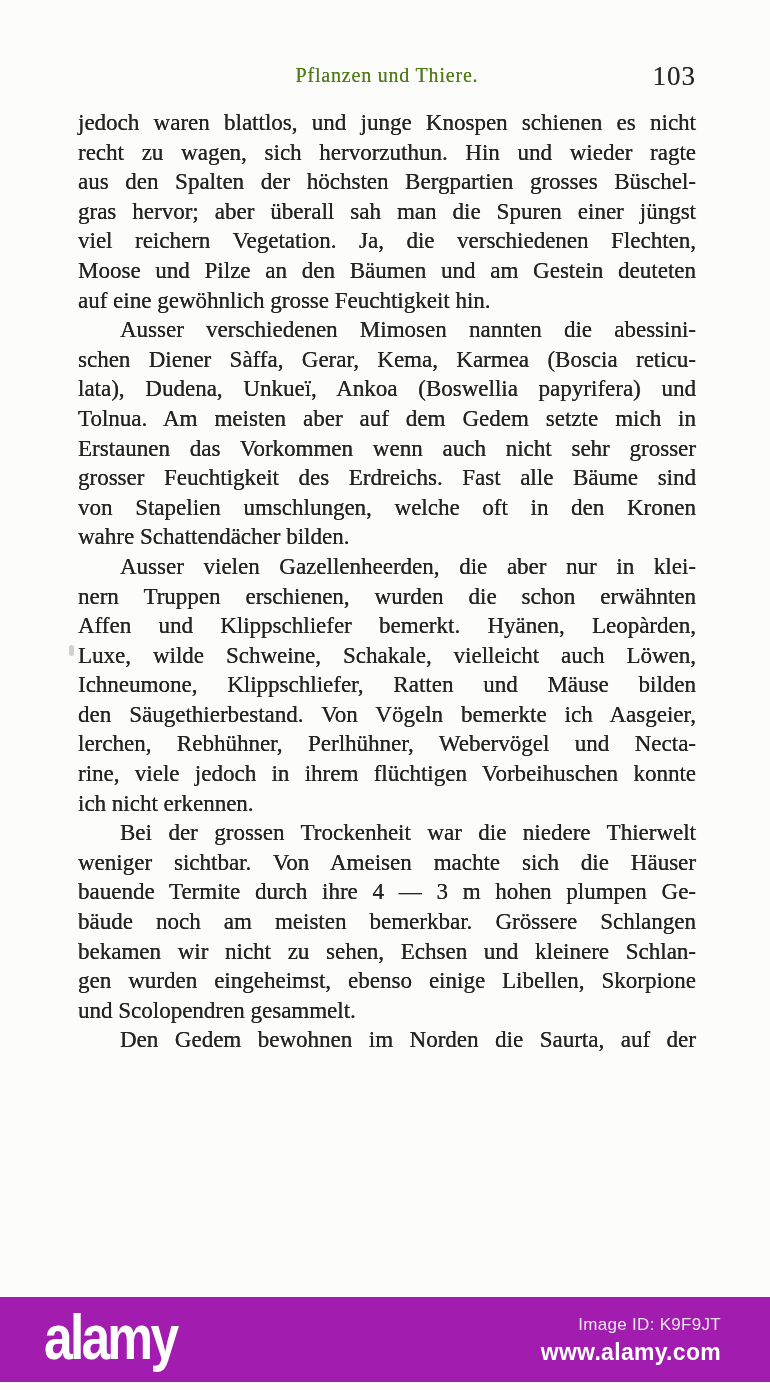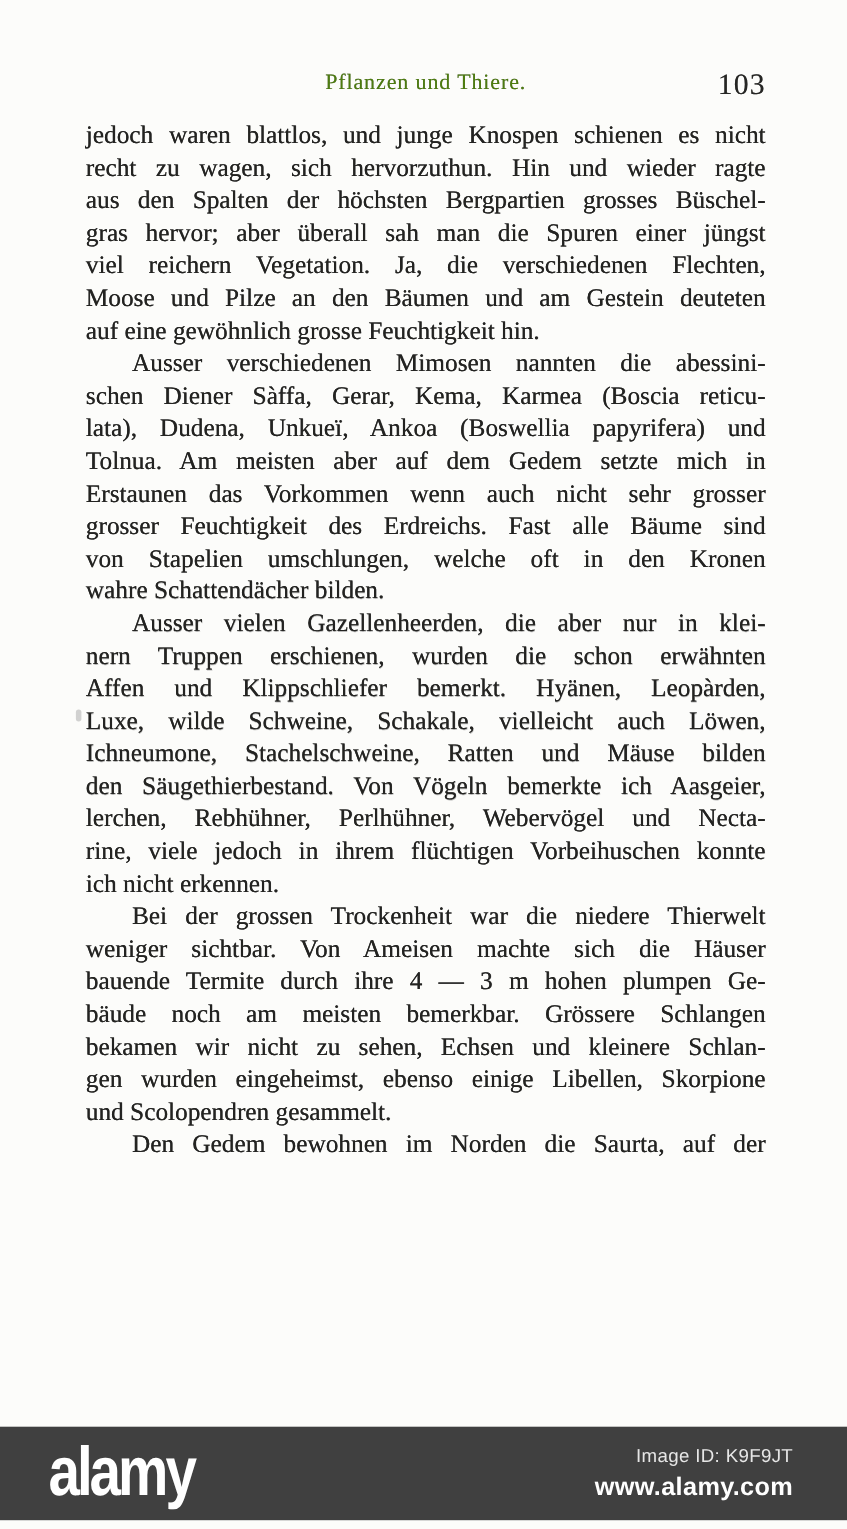--- a/index.html
+++ b/index.html
@@ -72,21 +72,21 @@
     background: rgba(130,130,128,0.35);
   }
 
   
   .watermark-bar {
     position: absolute;
     left: 0;
     top: 1297px;
     width: 770px;
     height: 85px;
-    background: #404040;
+    background: #a21caf;
     font-family: "Liberation Sans", "DejaVu Sans", sans-serif;
   }
   .alamy-logo {
     position: absolute;
     left: 44px;
     top: 50%;
     transform: translateY(-54%) scale(0.92, 1.12);
     transform-origin: left center;
     color: #ffffff;
     font-size: 56px;
@@ -141,21 +141,21 @@
         <div class="line">Erstaunen das Vorkommen wenn auch nicht sehr grosser</div>
         <div class="line">grosser Feuchtigkeit des Erdreichs. Fast alle Bäume sind</div>
         <div class="line">von Stapelien umschlungen, welche oft in den Kronen</div>
         <div class="line endline">wahre Schattendächer bilden.</div>
       </div>
       <div class="paragraph">
         <div class="line indent">Ausser vielen Gazellenheerden, die aber nur in klei-</div>
         <div class="line">nern Truppen erschienen, wurden die schon erwähnten</div>
         <div class="line">Affen und Klippschliefer bemerkt. Hyänen, Leopàrden,</div>
         <div class="line">Luxe, wilde Schweine, Schakale, vielleicht auch Löwen,</div>
-        <div class="line">Ichneumone, Stachelschweine, Ratten und Mäuse bilden</div>
+        <div class="line">Ichneumone, Klippschliefer, Ratten und Mäuse bilden</div>
         <div class="line">den Säugethierbestand. Von Vögeln bemerkte ich Aasgeier,</div>
         <div class="line">lerchen, Rebhühner, Perlhühner, Webervögel und Necta-</div>
         <div class="line">rine, viele jedoch in ihrem flüchtigen Vorbeihuschen konnte</div>
         <div class="line endline">ich nicht erkennen.</div>
       </div>
       <div class="paragraph">
         <div class="line indent">Bei der grossen Trockenheit war die niedere Thierwelt</div>
         <div class="line">weniger sichtbar. Von Ameisen machte sich die Häuser</div>
         <div class="line">bauende Termite durch ihre 4 — 3 m hohen plumpen Ge-</div>
         <div class="line">bäude noch am meisten bemerkbar. Grössere Schlangen</div>

